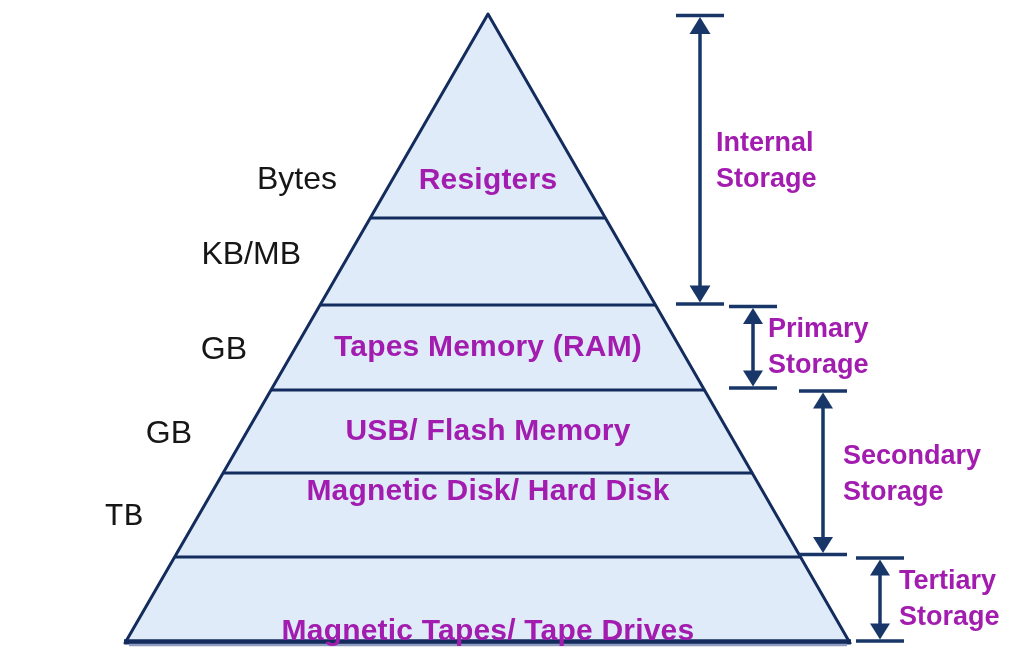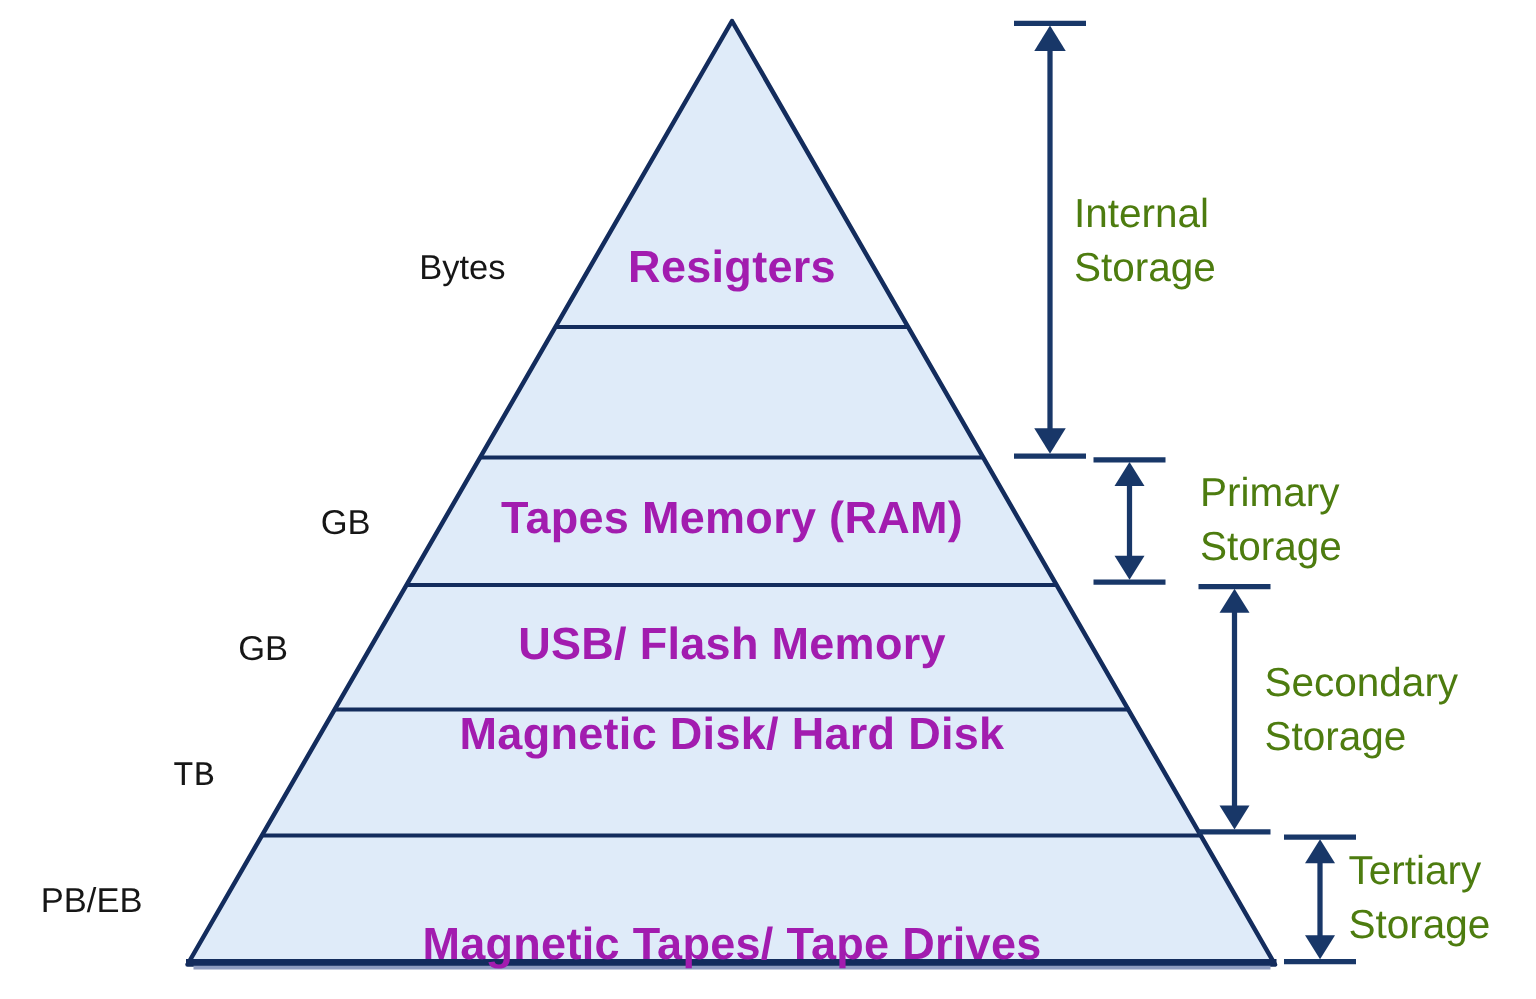--- a/index.html
+++ b/index.html
@@ -7,25 +7,25 @@
     position:relative;width:1024px;height:666px;background:#ffffff;overflow:hidden;
     font-family:"Liberation Sans", sans-serif;
   }
   .stage svg{position:absolute;left:0;top:0;}
   .lvl{
     position:absolute;left:0;width:976px;text-align:center;
     font-size:30px;font-weight:bold;color:#a21caf;line-height:36px;height:36px;
     letter-spacing:0.2px;
   }
   .unit{
-    position:absolute;text-align:right;font-size:23px;color:#161616;
+    position:absolute;text-align:right;font-size:32px;color:#161616;
     line-height:32px;height:32px;
   }
   .bracket{
-    position:absolute;font-size:27px;color:#4d7c0f;line-height:36px;
+    position:absolute;font-size:27px;color:#a21caf;line-height:36px;font-weight:bold;
   }
   .bracket span{display:block;}
 </style>
 </head>
 <body>
 
 <div class="stage">
 
   <svg width="1024" height="666" viewBox="0 0 1024 666">
 
@@ -77,30 +77,30 @@
     </g>
   </svg>
 
   <div class="lvl" style="top:161px;">Resigters</div>
   <div class="lvl" style="top:328px;">Tapes Memory (RAM)</div>
   <div class="lvl" style="top:412px;">USB/ Flash Memory</div>
   <div class="lvl" style="top:472px;">Magnetic Disk/ Hard Disk</div>
   <div class="lvl" style="top:612px;">Magnetic Tapes/ Tape Drives</div>
 
   <div class="unit" style="left:177px;top:162px;width:160px;">Bytes</div>
+  <div class="unit" style="left:141px;top:237px;width:160px;">KB/MB</div>
   <div class="unit" style="left:87px;top:332px;width:160px;">GB</div>
   <div class="unit" style="left:32px;top:416px;width:160px;">GB</div>
   <div class="unit" style="left:0px;top:501px;width:143px;font-family:Liberation Mono, monospace;">TB</div>
-  <div class="unit" style="left:0px;top:584px;width:95px;">PB/EB</div>
 
   <div class="bracket" style="left:716px;top:124px;">
     <span>Internal</span>
     <span>Storage</span>
   </div>
-  <div class="bracket" style="left:800px;top:310px;">
+  <div class="bracket" style="left:768px;top:310px;">
     <span>Primary</span>
     <span>Storage</span>
   </div>
   <div class="bracket" style="left:843px;top:437px;">
     <span>Secondary</span>
     <span>Storage</span>
   </div>
   <div class="bracket" style="left:899px;top:562px;">
     <span>Tertiary</span>
     <span>Storage</span>

